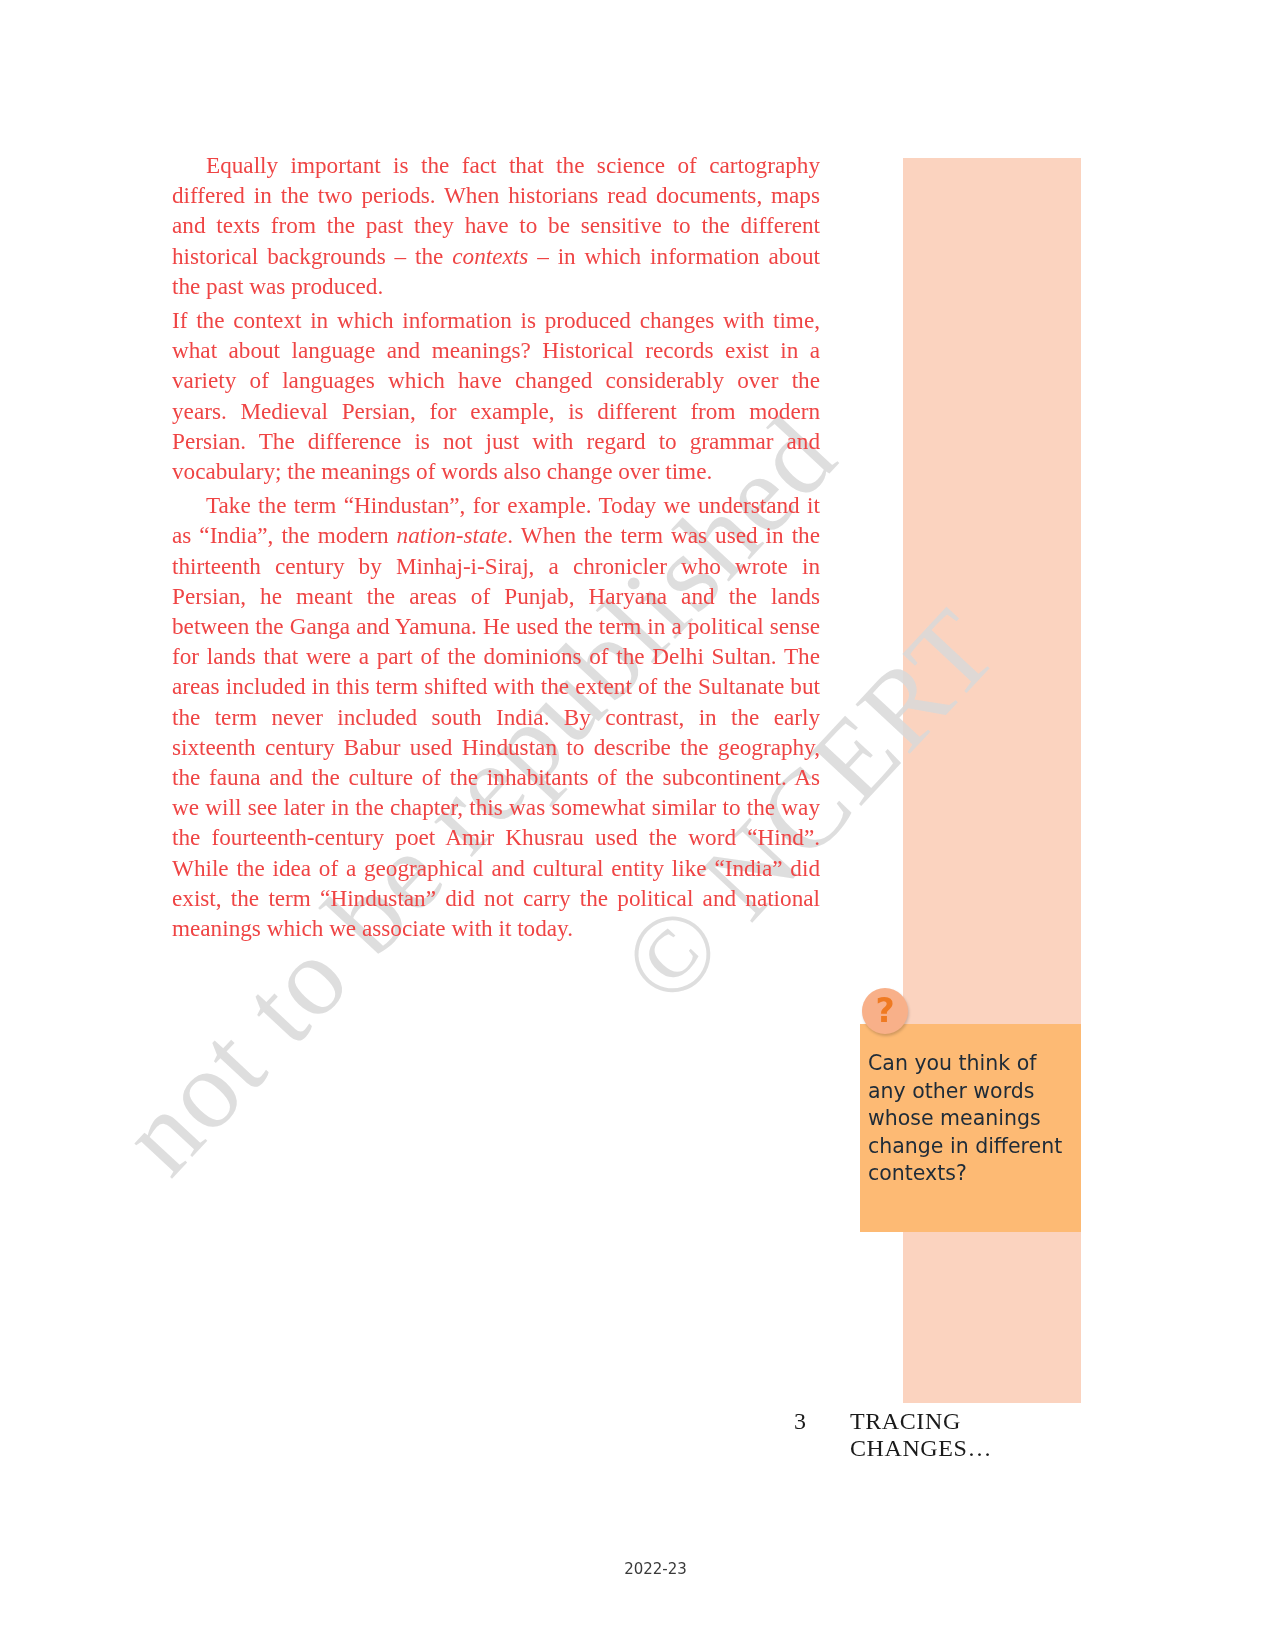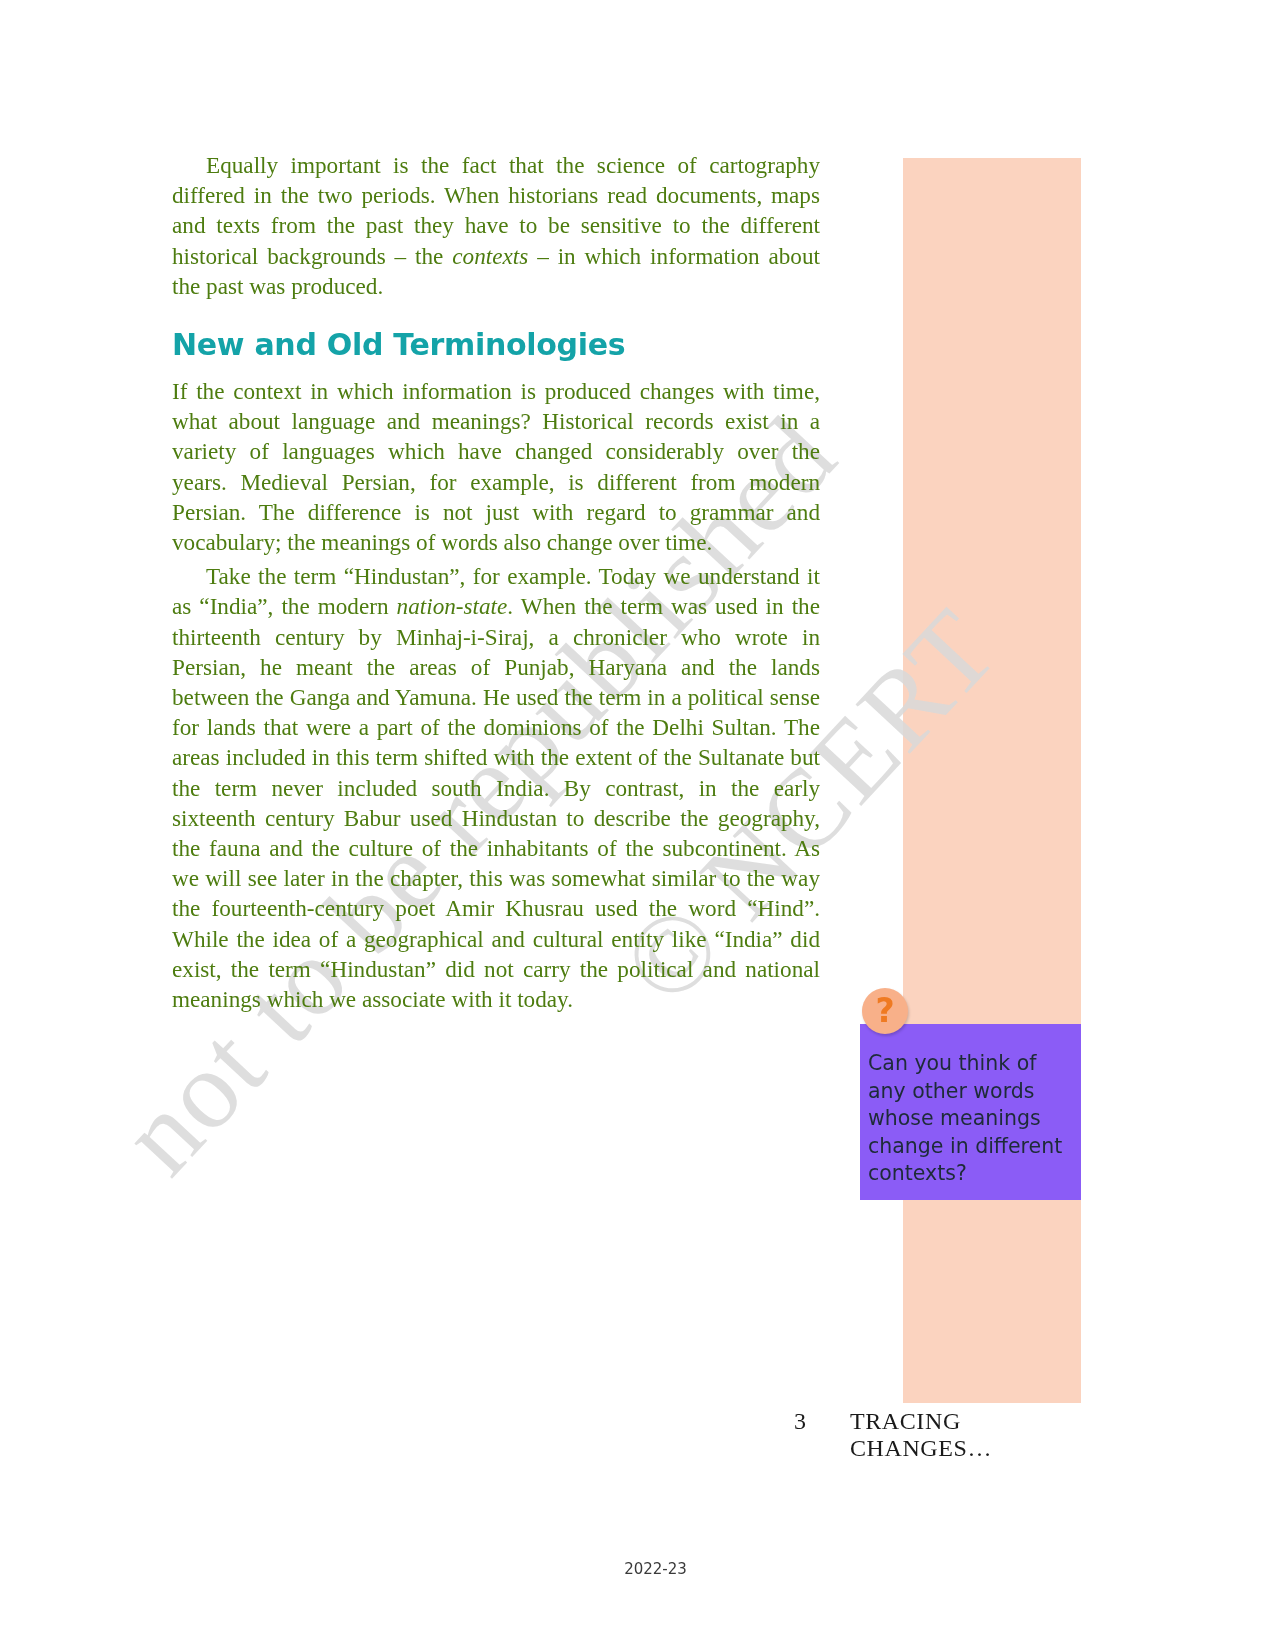--- a/index.html
+++ b/index.html
@@ -54,21 +54,21 @@
   #text-column {
     position: absolute;
     left: 172px;
     top: 150px;
     width: 648px;
     z-index: 5;
   }
   .para {
     font-size: 23.2px;
     line-height: 30.2px;
-    color: #4d7c0f;
+    color: #ef4444;
     text-align: justify;
     text-indent: 34px;
     margin: 0 0 4px 0;
     font-family: "Liberation Serif", serif;
   }
   .para.no-indent { text-indent: 0; }
   .para em { font-style: italic; }
 
   #section-heading {
     font-family: "DejaVu Sans", sans-serif;
@@ -89,22 +89,22 @@
     background: #fbd3bf;
     z-index: 2;
   }
 
   
   #question-box {
     position: absolute;
     left: 860px;
     top: 1024px;
     width: 221px;
-    height: 176px;
-    background: #8b5cf6;
+    height: 208px;
+    background: #fdba74;
     z-index: 4;
   }
   #question-text {
     position: absolute;
     left: 8px;
     top: 26px;
     width: 208px;
     font-family: "DejaVu Sans", sans-serif;
     font-size: 20.5px;
     line-height: 27.5px;
@@ -194,21 +194,20 @@
   </div>
 
   <div id="question-badge">
     <div class="qmark">?</div>
   </div>
 
   <div id="text-column">
 
     <p class="para"><span>Equally important is the fact that the science of cartography differed in the two periods. When historians read documents, maps and texts from the past they have to be sensitive to the different historical backgrounds – the </span><em>contexts</em><span> – in which information about the past was produced.</span></p>
 
-    <h2 id="section-heading">New and Old Terminologies</h2>
 
     <p class="para no-indent">If the context in which information is produced changes with time, what about language and meanings? Historical records exist in a variety of languages which have changed considerably over the years. Medieval Persian, for example, is different from modern Persian. The difference is not just with regard to grammar and vocabulary; the meanings of words also change over time.</p>
 
     <p class="para"><span>Take the term “Hindustan”, for example. Today we understand it as “India”, the modern </span><em>nation-state</em><span>. When the term was used in the thirteenth century by Minhaj-i-Siraj, a chronicler who wrote in Persian, he meant the areas of Punjab, Haryana and the lands between the Ganga and Yamuna. He used the term in a political sense for lands that were a part of the dominions of the Delhi Sultan. The areas included in this term shifted with the extent of the Sultanate but the term never included south India. By contrast, in the early sixteenth century Babur used Hindustan to describe the geography, the fauna and the culture of the inhabitants of the subcontinent. As we will see later in the chapter, this was somewhat similar to the way the fourteenth-century poet Amir Khusrau used the word “Hind”. While the idea of a geographical and cultural entity like “India” did exist, the term “Hindustan” did not carry the political and national meanings which we associate with it today.</span></p>
 
 
   </div>
 
   <div id="footer-row">
     <div id="page-number">3</div>

